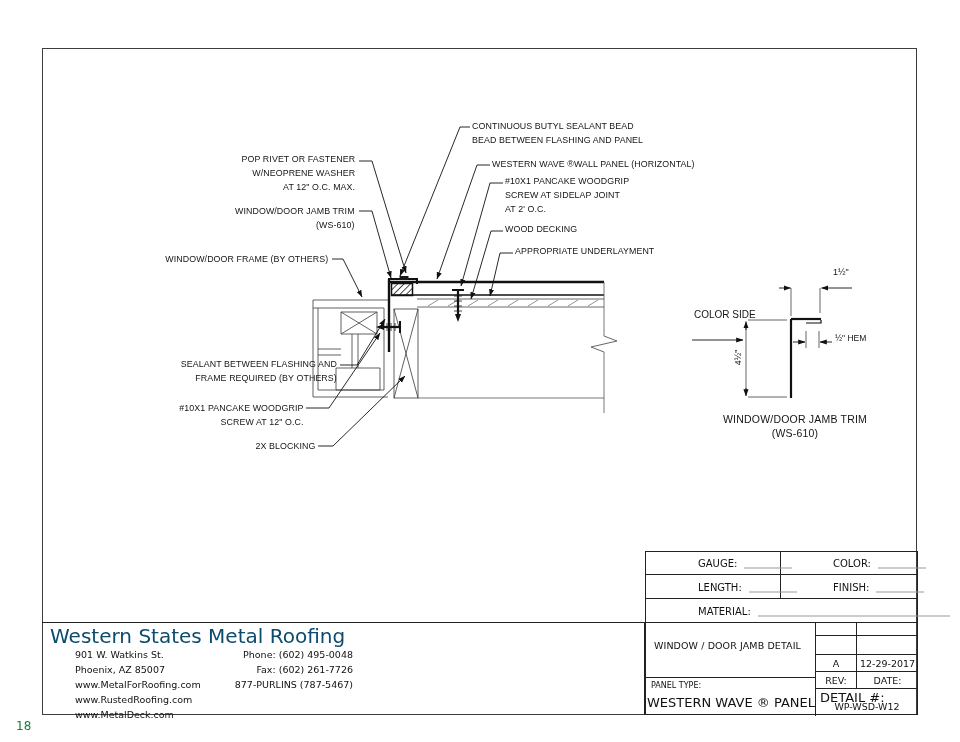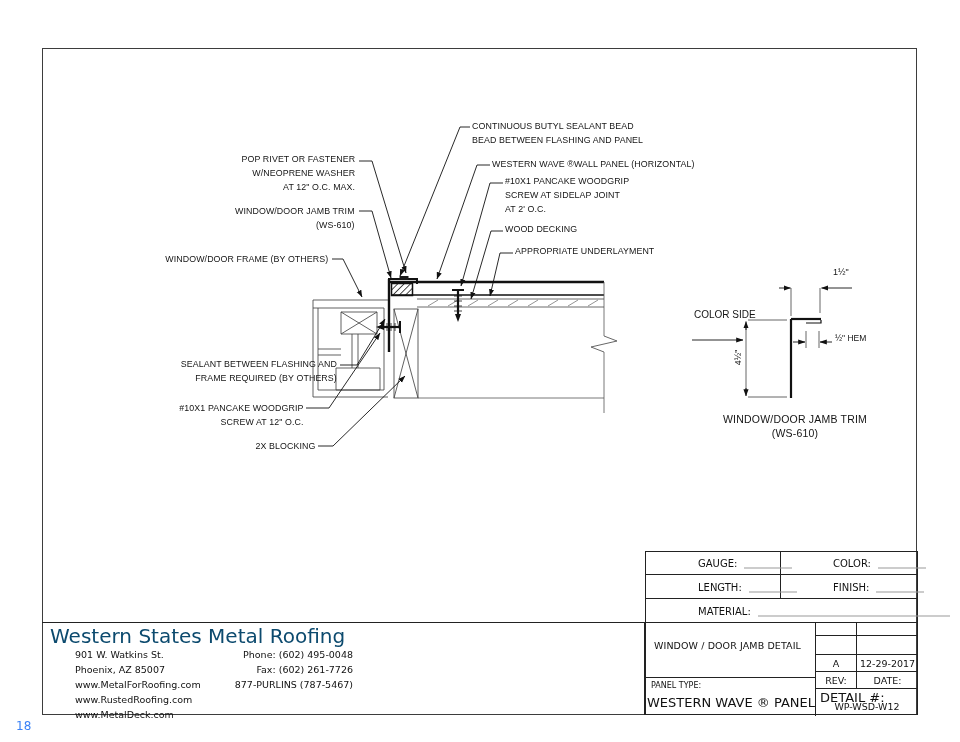--- a/index.html
+++ b/index.html
@@ -25,21 +25,21 @@
   .lbl{position:absolute;left:8px;top:50%;transform:translateY(-50%);white-space:nowrap;margin-left:44px;}
   .blank{display:inline-block;height:10px;border-bottom:1px solid #9a9a9a;margin-left:7px;vertical-align:-2px;}
   .cc{display:flex;align-items:center;justify-content:center;font:9.5px "DejaVu Sans",sans-serif;}
   
   #cblock{position:absolute;left:42px;top:622px;width:603px;height:93px;box-sizing:border-box;
           border-top:1px solid #222;font-family:"DejaVu Sans",sans-serif;color:#111;}
   #co-name{position:absolute;left:8px;top:1px;font:20px/24px "DejaVu Sans",sans-serif;color:#0c4a6e;}
   .co-line{font:9.5px/15px "DejaVu Sans",sans-serif;white-space:nowrap;margin-left:24px;}
   #co-left{position:absolute;left:9px;top:24px;}
   #co-right{position:absolute;right:292px;top:24px;text-align:right;}
-  #page-num{position:absolute;left:16px;top:719px;font:12px "DejaVu Sans",sans-serif;color:#3b82f6;}
+  #page-num{position:absolute;left:16px;top:719px;font:12px "DejaVu Sans",sans-serif;color:#15803d;}
   svg{position:absolute;left:0;top:0;pointer-events:none;}
 </style>
 </head>
 <body>
 
 <div id="sheet">
 
   <div id="border-box"></div>
 
   <svg width="960" height="742" viewBox="0 0 960 742">

